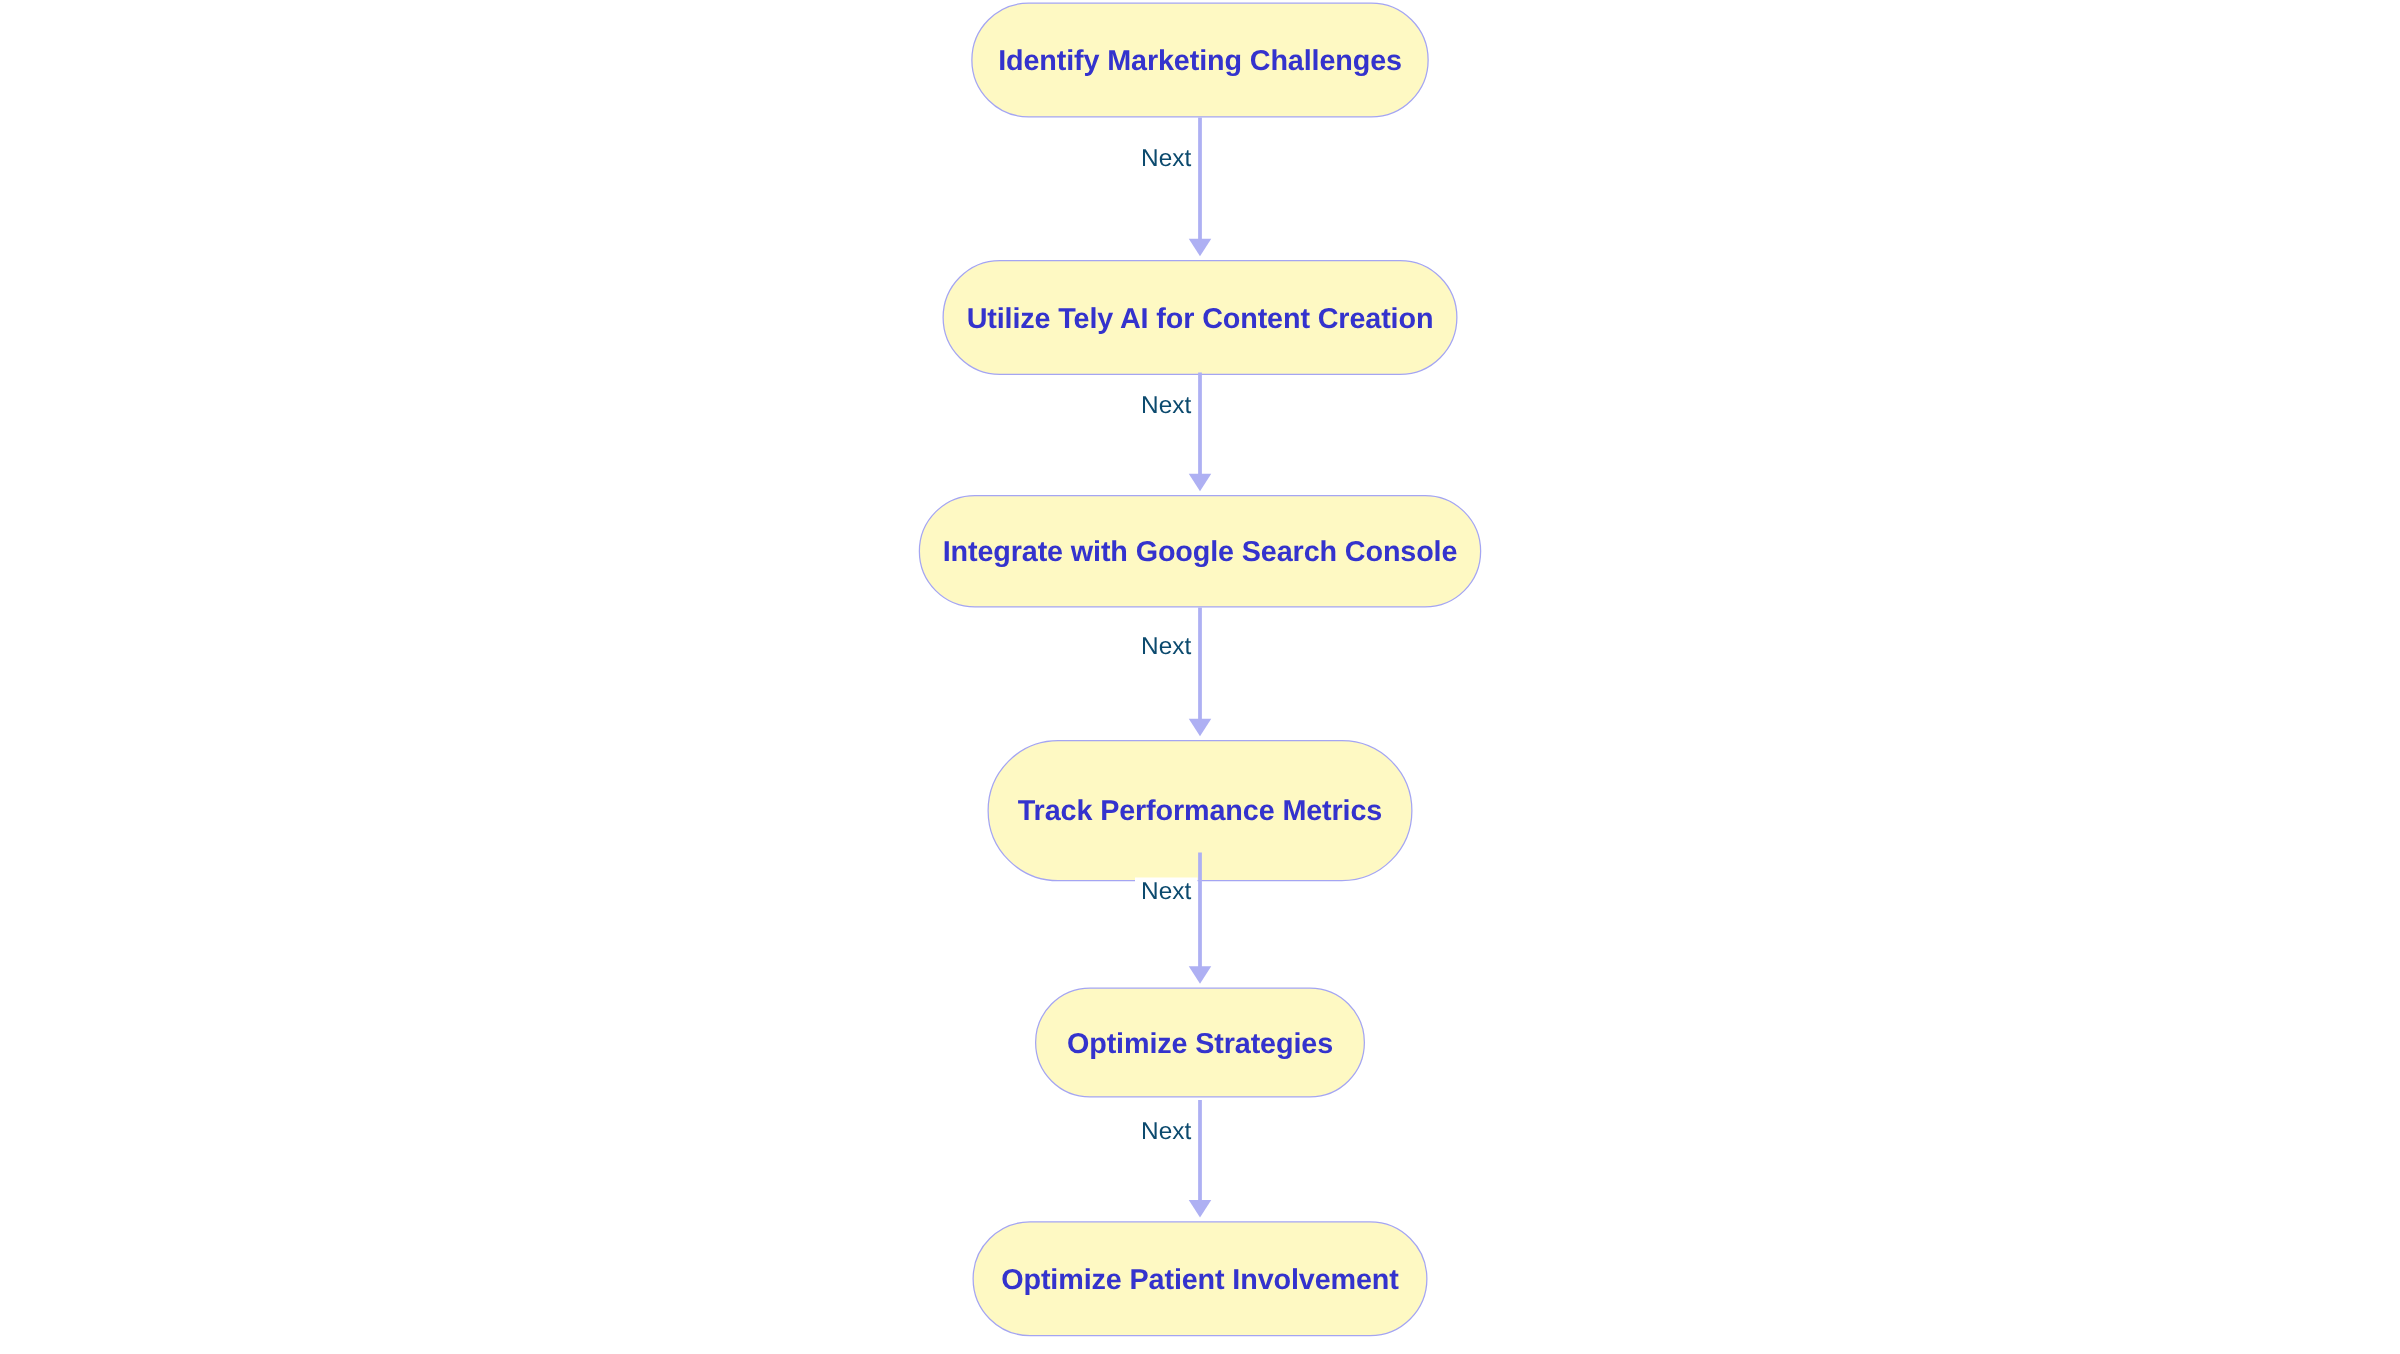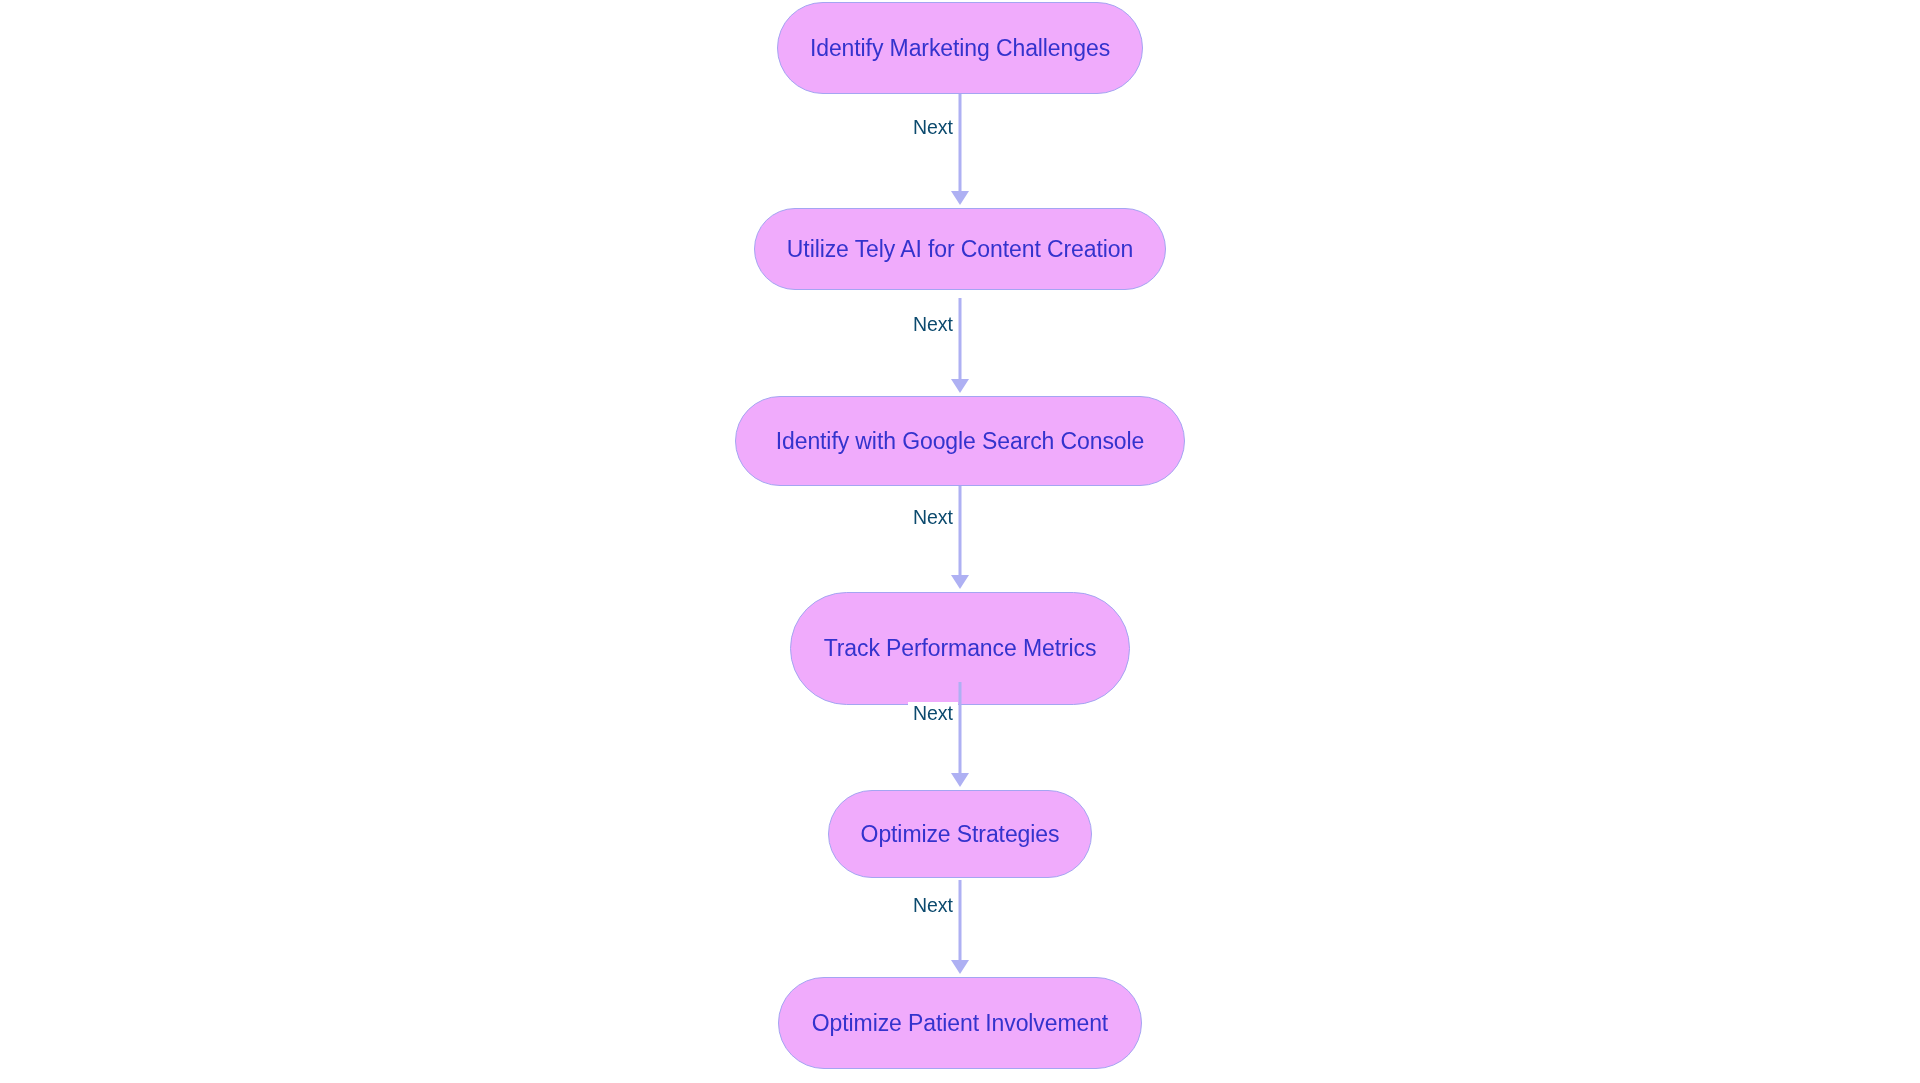--- a/index.html
+++ b/index.html
@@ -22,39 +22,40 @@
     background: #ffffff;
   }
 
   
   .node {
     position: absolute;
     box-sizing: border-box;
     display: flex;
     align-items: center;
     justify-content: center;
-    background: #f0abfc;
+    background: #fef9c3;
     border: 1.6px solid #a4a5f2;
     border-radius: 999px;
     left: 50%;
     transform: translateX(-50%);
+    font-weight: bold;
   }
   .node-label {
     color: #3433cd;
     font-family: "Liberation Sans", sans-serif;
     font-size: 23px;
     line-height: 1;
     letter-spacing: -0.1px;
     white-space: nowrap;
     user-select: none;
   }
 
   
   .node.n1 { top: 2px;    width: 366px; height: 92px; }
-  .node.n2 { top: 208px;  width: 412px; height: 82px; justify-content: center; }
+  .node.n2 { top: 208px;  width: 412px; height: 92px; justify-content: center; }
   .node.n3 { top: 396px;  width: 450px; height: 90px; }
   .node.n4 { top: 592px;  width: 340px; height: 113px; }
   .node.n5 { top: 790px;  width: 264px; height: 88px; }
   .node.n6 { top: 977px;  width: 364px; height: 92px; }
 
   
   .edge {
     position: absolute;
     left: 50%;
     transform: translateX(-50%);
@@ -137,21 +138,21 @@
     <span class="node-label">Utilize Tely AI for Content Creation</span>
   </div>
 
   <div class="edge e2">
     <div class="edge-line"></div>
     <div class="edge-arrow"></div>
     <span class="edge-label">Next</span>
   </div>
 
   <div class="node n3">
-    <span class="node-label">Identify with Google Search Console</span>
+    <span class="node-label">Integrate with Google Search Console</span>
   </div>
 
   <div class="edge e3">
     <div class="edge-line"></div>
     <div class="edge-arrow"></div>
     <span class="edge-label">Next</span>
   </div>
 
   <div class="node n4">
     <span class="node-label">Track Performance Metrics</span>

